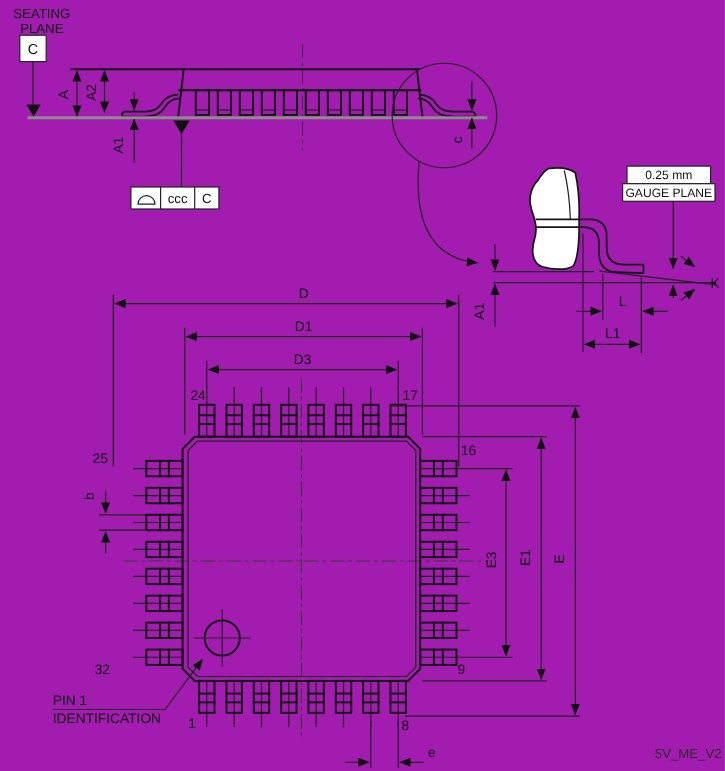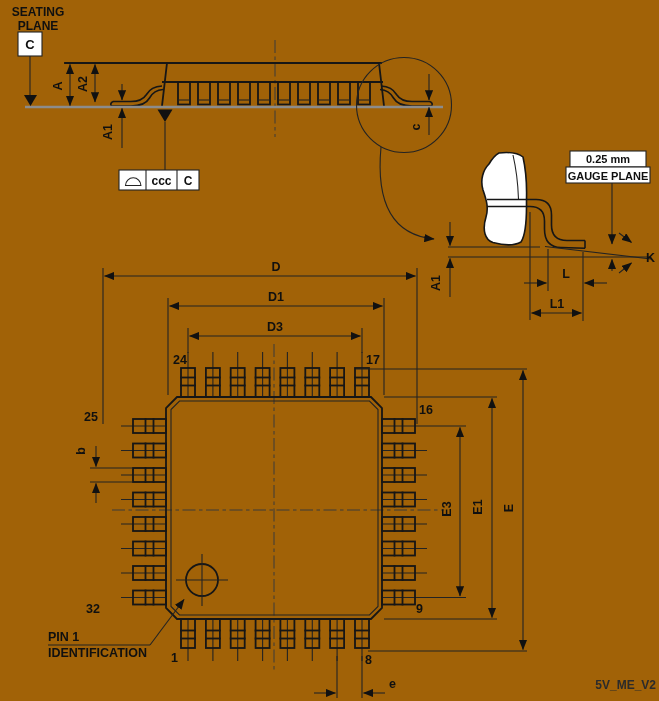--- a/index.html
+++ b/index.html
@@ -1,16 +1,16 @@
 <!DOCTYPE html>
 <html><head>
 <meta charset="utf-8">
 <style>
   html,body{margin:0;padding:0;background:#ffffff;}
-  .stage{position:relative;width:659px;height:701px;background:#a16207;overflow:hidden;font-weight:bold;}
+  .stage{position:relative;width:659px;height:701px;background:#a21caf;overflow:hidden;}
   svg{display:block;}
   text{font-family:"Liberation Sans","DejaVu Sans",sans-serif;font-size:12.5px;fill:#101010;}
   .t11{font-size:11px;}
   .t12{font-size:12px;}
   .t13{font-size:13px;}
   .footer-text{fill:#2b2b2b;}
   .ln{stroke:#161616;stroke-width:1.8;fill:none;stroke-linecap:square;}
   .ln2{stroke:#161616;stroke-width:2.1;fill:none;}
   .md{stroke:#161616;stroke-width:1.6;fill:none;}
   .thin{stroke:#232323;stroke-width:1.1;fill:none;}

